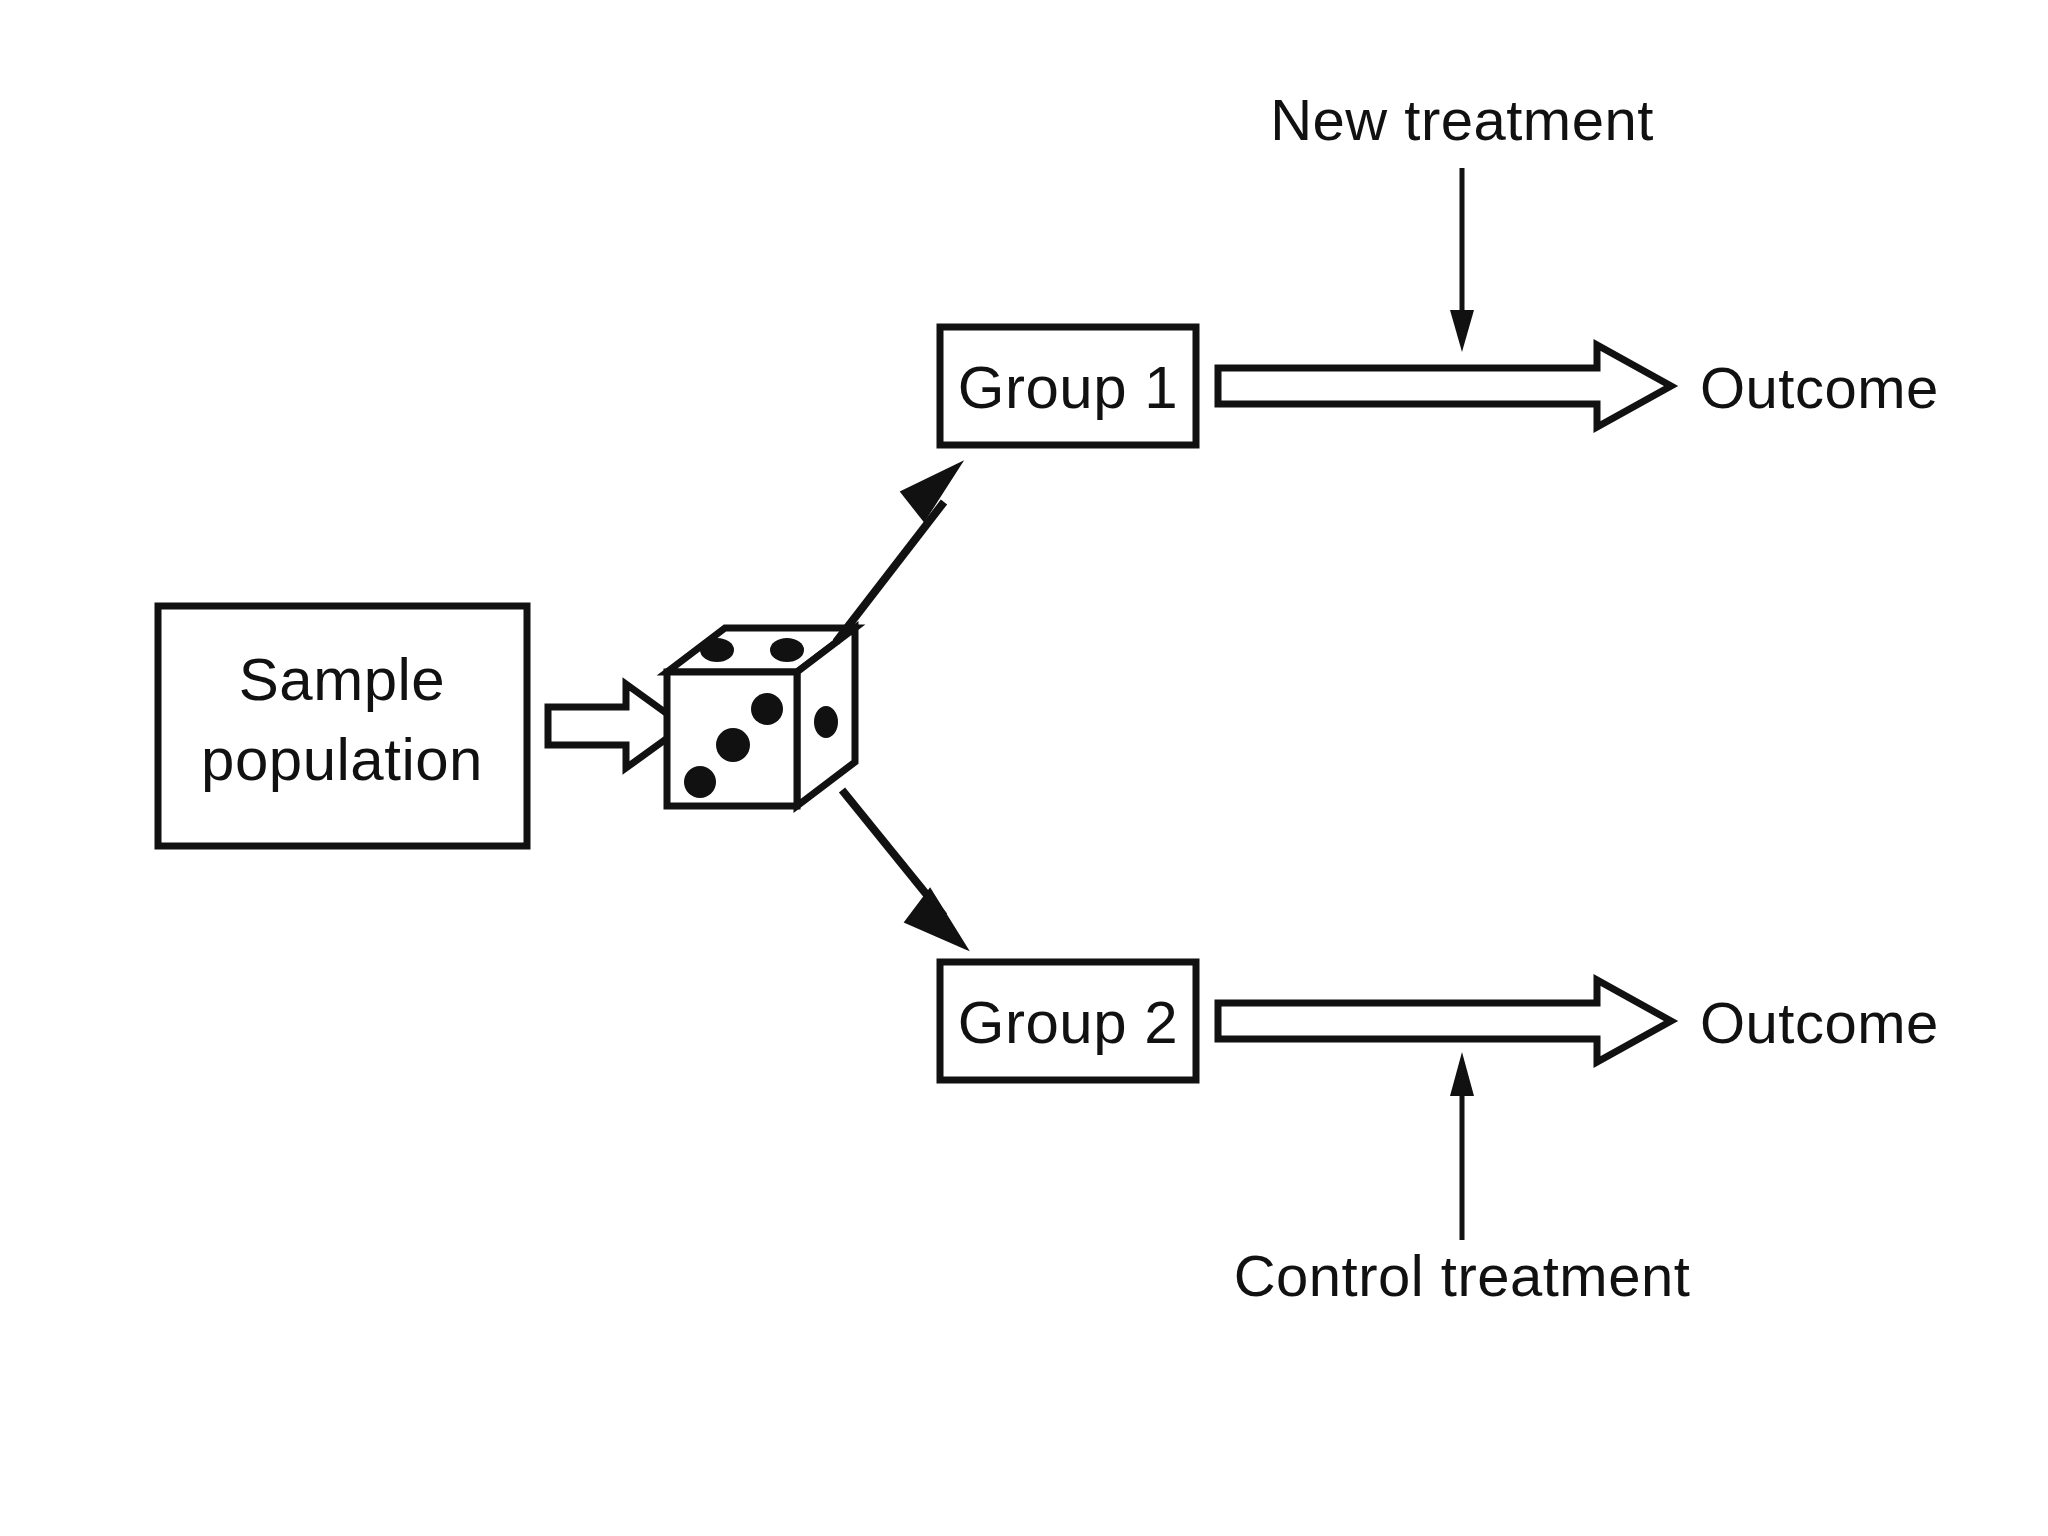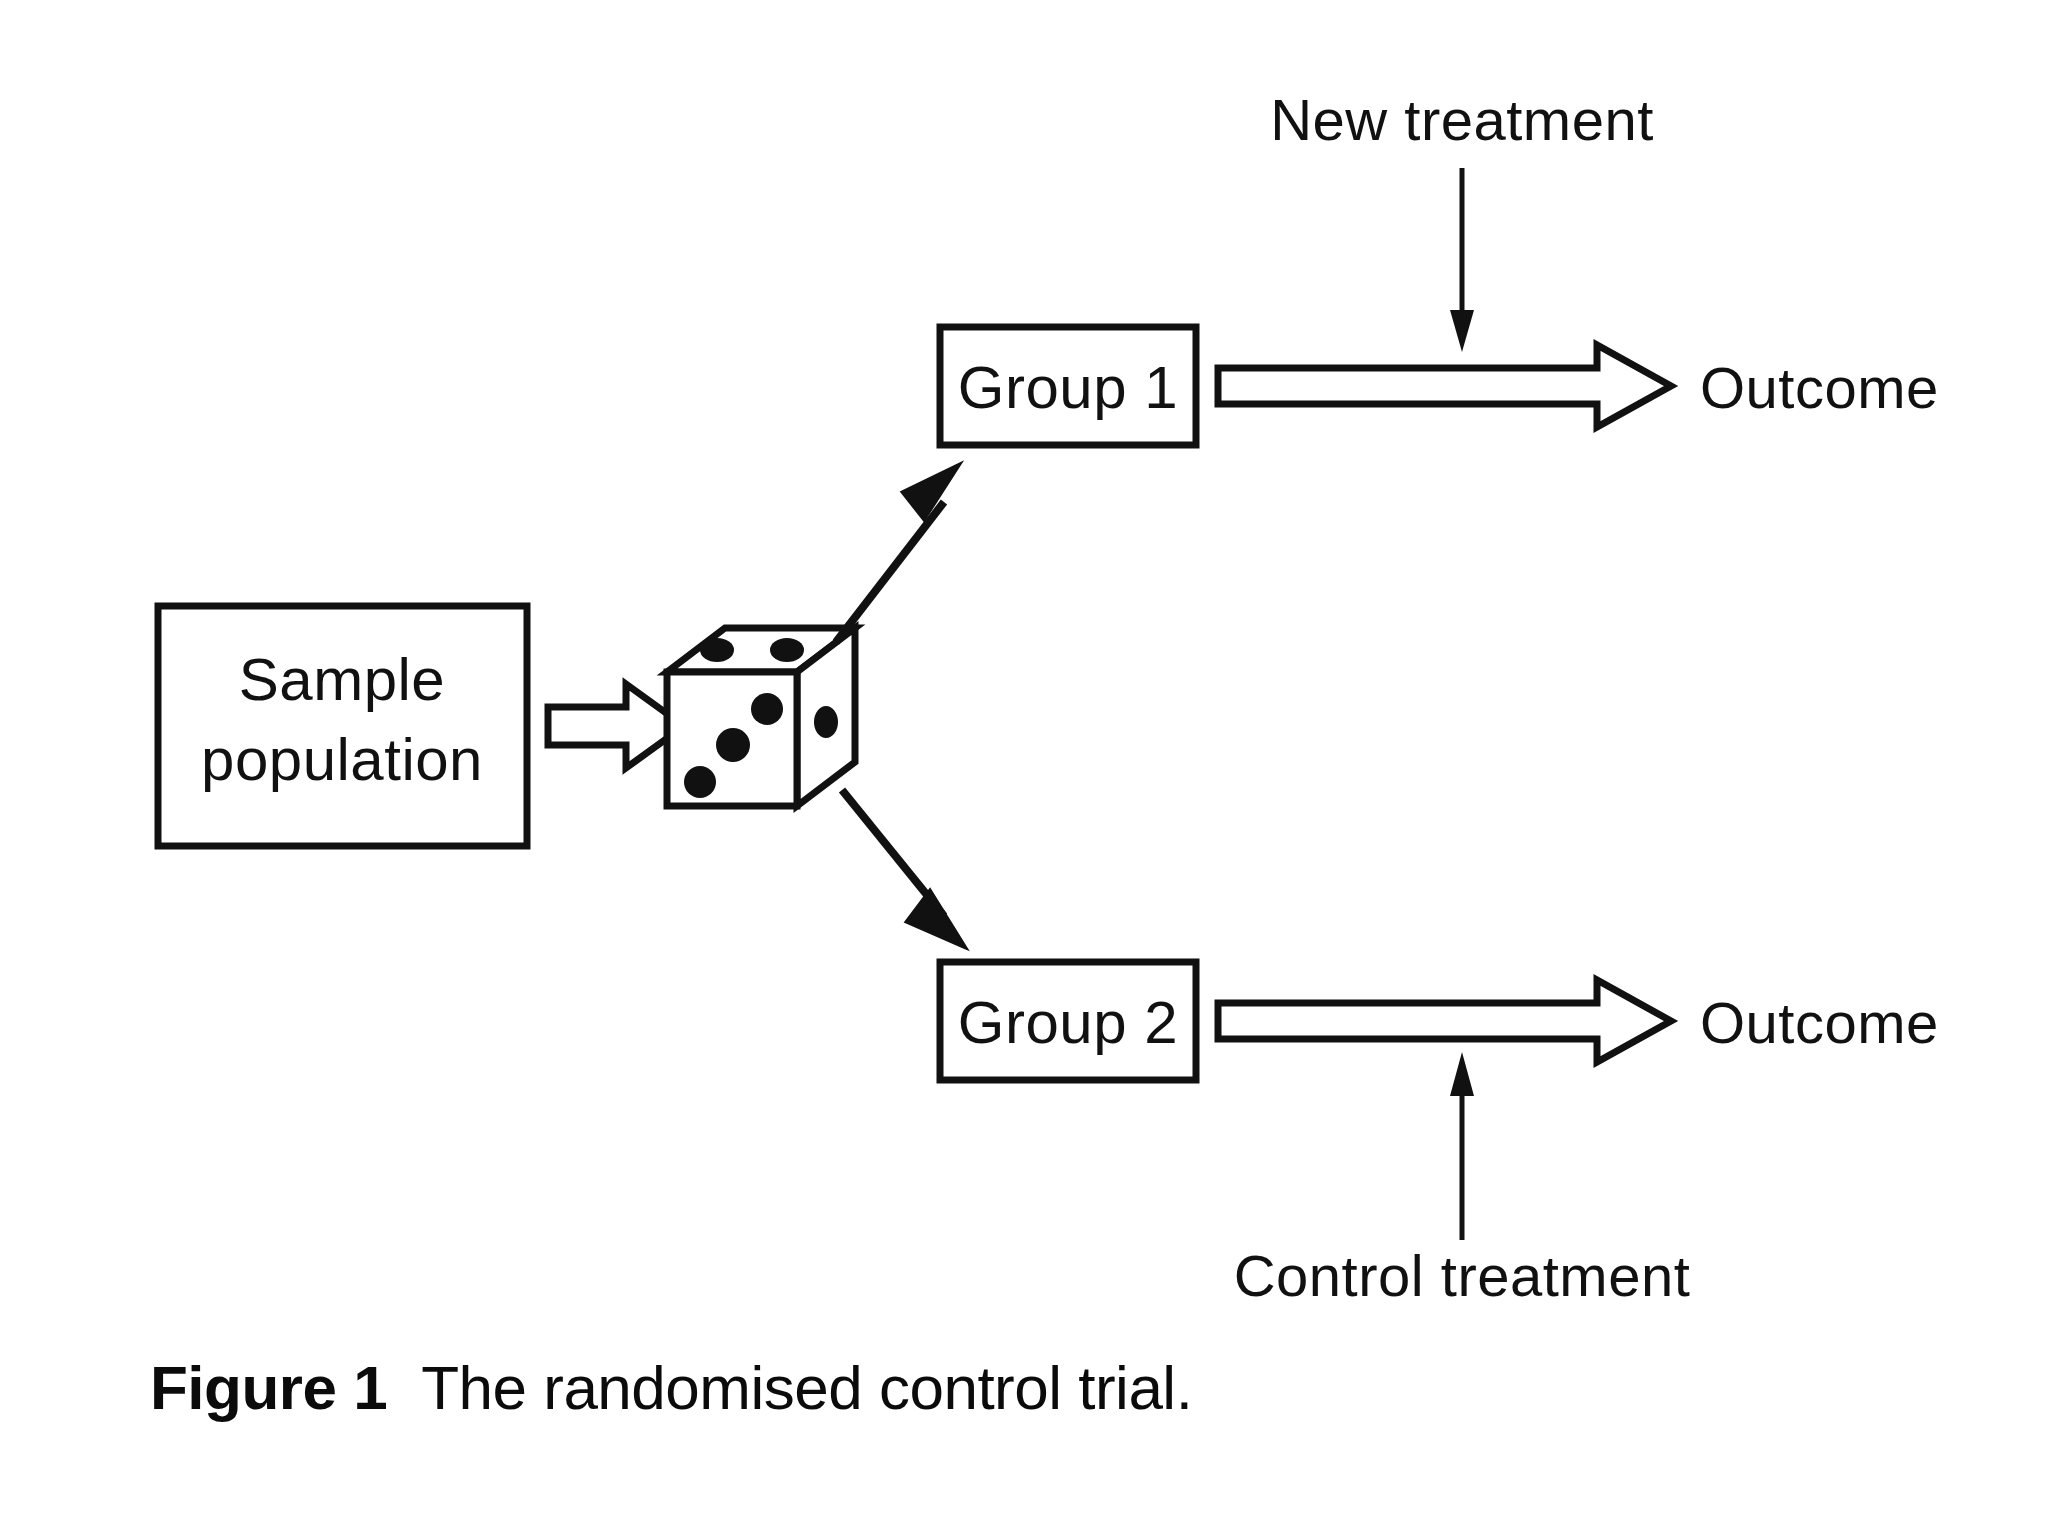--- a/index.html
+++ b/index.html
@@ -136,17 +136,14 @@
     <text class="dg-label" x="1700" y="1043" text-anchor="start">Outcome</text>
 
     <g>
       <line x1="1462" y1="1240" x2="1462" y2="1080" stroke="#111111" stroke-width="5"></line>
       <path d="M 1462 1052 L 1450 1096 L 1474 1096 Z" fill="#111111"></path>
     </g>
     <text class="dg-label" x="1462" y="1296" text-anchor="middle">Control treatment</text>
 
   </svg>
 
-  <div class="caption-wrap">
-    <span class="caption-figure">Figure 1</span><span class="caption-gap"></span><span class="caption-text">The randomised control trial.</span>
-  </div>
 
 </div>
 
 </body></html>

